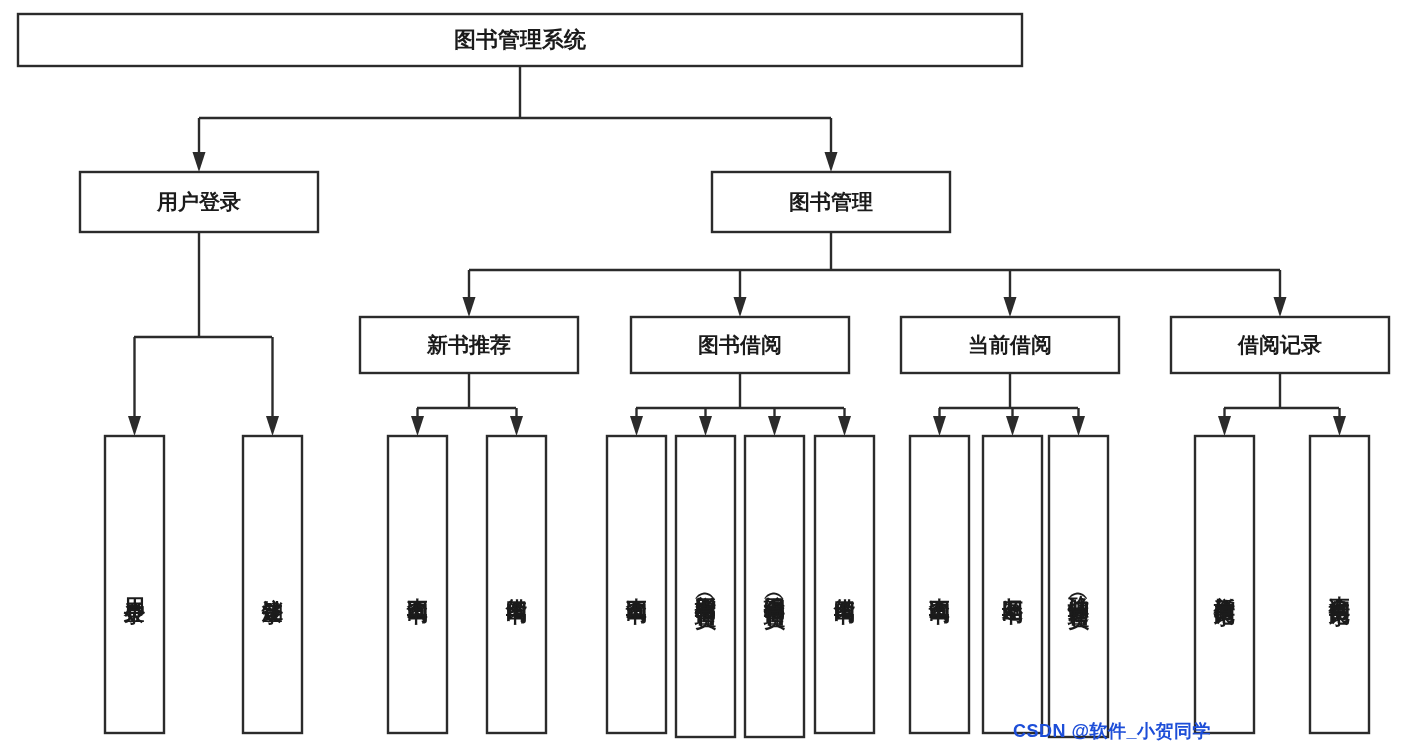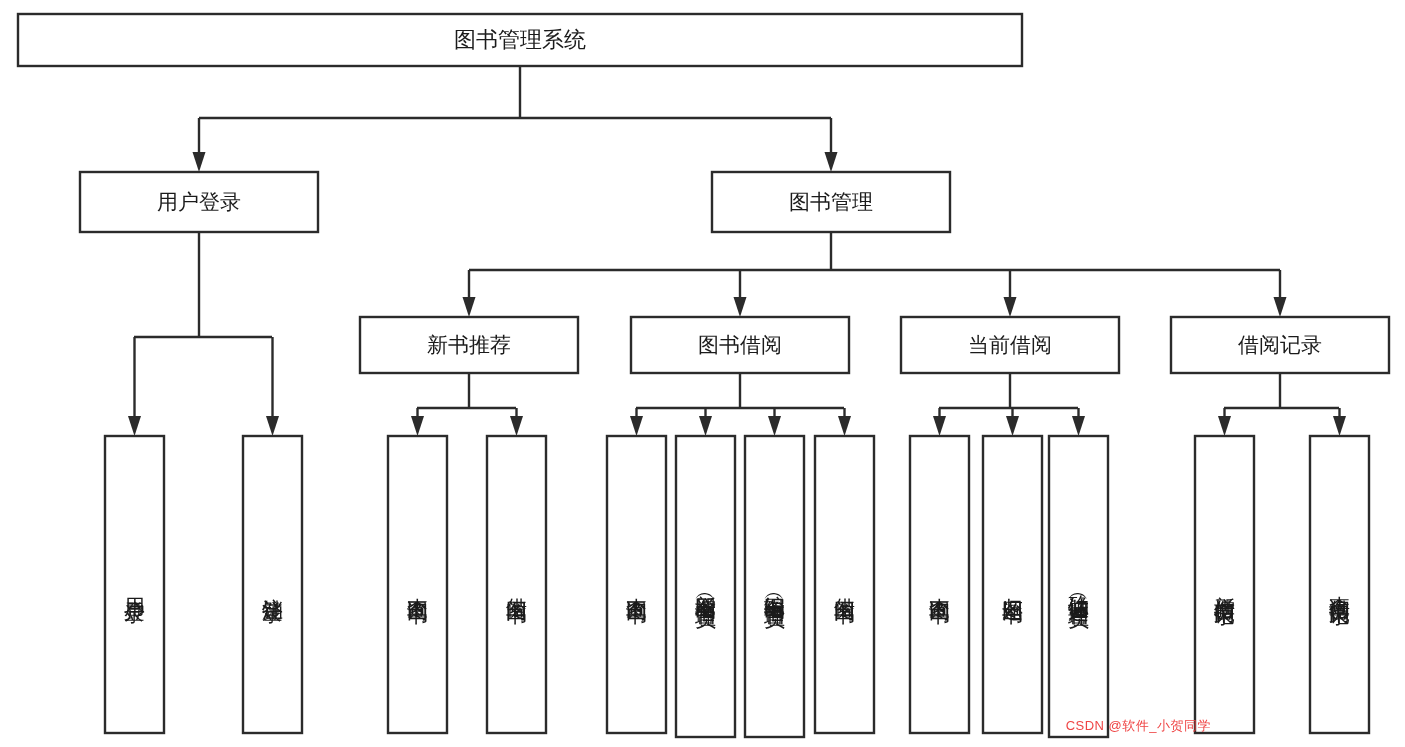--- a/index.html
+++ b/index.html
@@ -11,20 +11,21 @@
     width: 1405px;
     height: 747px;
     font-family: "Liberation Sans", "DejaVu Sans", sans-serif;
     overflow: hidden;
   }
   #diagram-root {
     position: relative;
     width: 1219px;
     height: 747px;
     background: #ffffff;
+    font-weight: bold;
   }
   svg#diagram-svg {
     position: absolute;
     top: 0;
     left: 0;
     width: 1405px;
     height: 747px;
   }
   .node-box {
     fill: #ffffff;
@@ -62,24 +63,24 @@
     font-size: 21px;
     line-height: 1.14;
     color: #1b1b1b;
     letter-spacing: 2px;
     white-space: nowrap;
     pointer-events: none;
   }
   #watermark {
     position: absolute;
     right: 8px;
-    bottom: 12px;
-    font-family: "Liberation Sans", "DejaVu Sans", sans-serif;
-    font-size: 13px;
-    color: #ef4444;
+    bottom: 4px;
+    font-family: "Liberation Sans", "DejaVu Sans", sans-serif;
+    font-size: 18px;
+    color: #1d4ed8;
     letter-spacing: 0.5px;
     white-space: nowrap;
   }
 </style>
 </head>
 <body>
 
 <div id="diagram-root">
 
   <svg id="diagram-svg" viewBox="0 0 1405 747">

